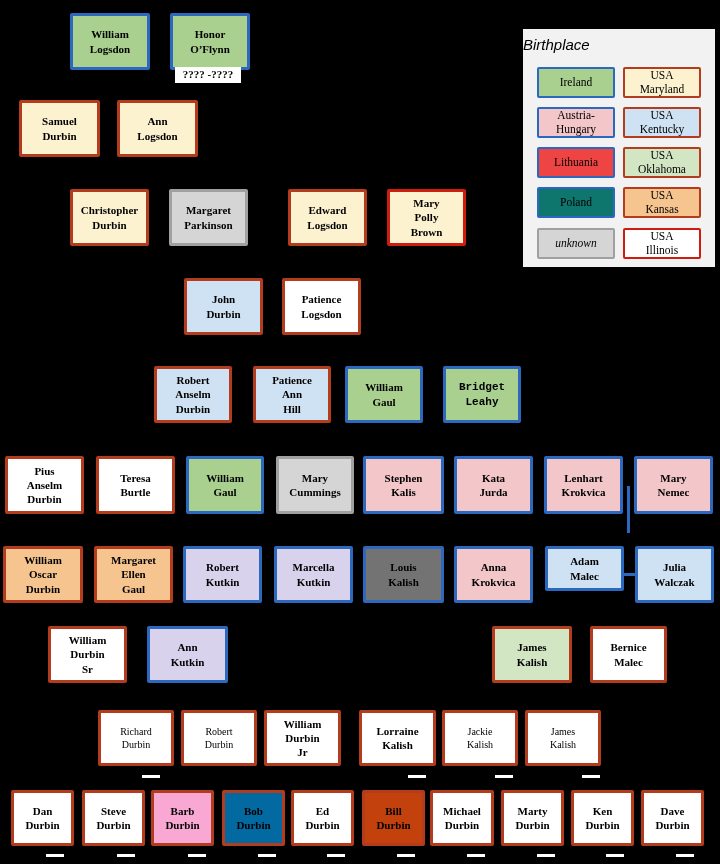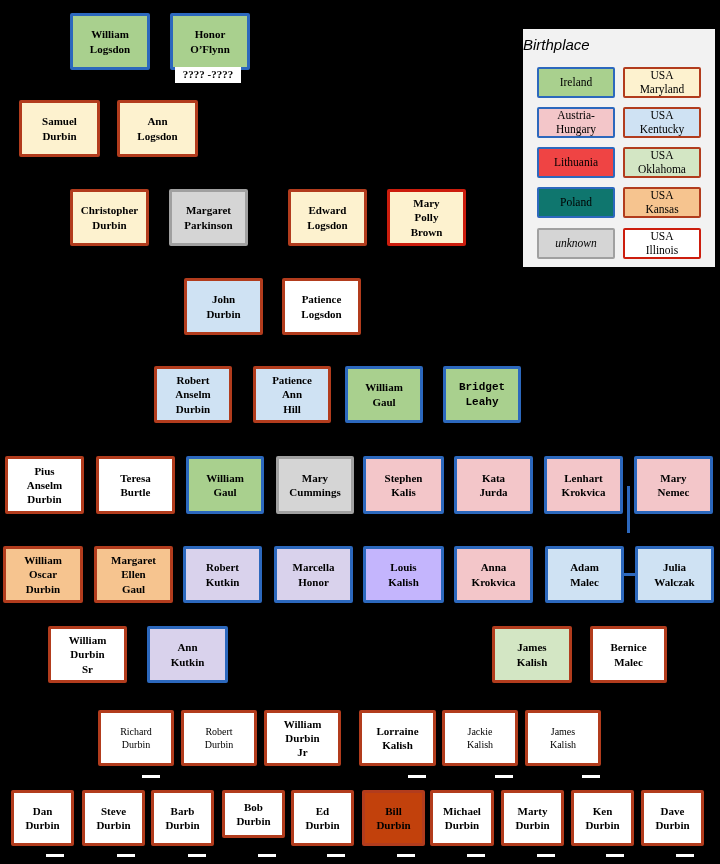--- a/index.html
+++ b/index.html
@@ -96,26 +96,26 @@
 Nemec</div>
       <div class="person" style="left: 3px; top: 546px; width: 80px; height: 57px; background: rgb(246, 196, 143); border-color: rgb(178, 60, 29);">William
 Oscar
 Durbin</div>
       <div class="person" style="left: 94px; top: 546px; width: 79px; height: 57px; background: rgb(246, 196, 143); border-color: rgb(178, 60, 29);">Margaret
 Ellen
 Gaul</div>
       <div class="person" style="left: 183px; top: 546px; width: 79px; height: 57px; background: rgb(217, 210, 236); border-color: rgb(44, 104, 189);">Robert
 Kutkin</div>
       <div class="person" style="left: 274px; top: 546px; width: 79px; height: 57px; background: rgb(217, 210, 236); border-color: rgb(44, 104, 189);">Marcella
-Honor</div>
-      <div class="person" style="left: 363px; top: 546px; width: 81px; height: 57px; background: #c4b5fd; border-color: rgb(44, 104, 189);">Louis
+Kutkin</div>
+      <div class="person" style="left: 363px; top: 546px; width: 81px; height: 57px; background: #737373; border-color: rgb(44, 104, 189);">Louis
 Kalish</div>
       <div class="person" style="left: 454px; top: 546px; width: 79px; height: 57px; background: rgb(243, 198, 201); border-color: rgb(44, 104, 189);">Anna
 Krokvica</div>
-      <div class="person" style="left: 545px; top: 546px; width: 79px; height: 57px; background: rgb(207, 226, 243); border-color: rgb(44, 104, 189);">Adam
+      <div class="person" style="left: 545px; top: 546px; width: 79px; height: 45px; background: rgb(207, 226, 243); border-color: rgb(44, 104, 189);">Adam
 Malec</div>
       <div class="person" style="left: 635px; top: 546px; width: 79px; height: 57px; background: rgb(207, 226, 243); border-color: rgb(44, 104, 189);">Julia
 Walczak</div>
       <div class="person" style="left: 48px; top: 626px; width: 79px; height: 57px; background: rgb(255, 255, 255); border-color: rgb(178, 60, 29);">William
 Durbin
 Sr</div>
       <div class="person" style="left: 147px; top: 626px; width: 81px; height: 57px; background: rgb(217, 210, 236); border-color: rgb(44, 104, 189);">Ann
 Kutkin</div>
       <div class="person" style="left: 492px; top: 626px; width: 80px; height: 57px; background: rgb(211, 230, 196); border-color: rgb(178, 60, 29);">James
 Kalish</div>
@@ -131,23 +131,23 @@
       <div class="person" style="left: 359px; top: 710px; width: 77px; height: 56px; background: rgb(255, 255, 255); border-color: rgb(178, 60, 29);">Lorraine
 Kalish</div>
       <div class="person regular" style="left: 442px; top: 710px; width: 76px; height: 56px; background: rgb(255, 255, 255); border-color: rgb(178, 60, 29);">Jackie
 Kalish</div>
       <div class="person regular" style="left: 525px; top: 710px; width: 76px; height: 56px; background: rgb(255, 255, 255); border-color: rgb(178, 60, 29);">James
 Kalish</div>
       <div class="person" style="left: 11px; top: 790px; width: 63px; height: 56px; background: rgb(255, 255, 255); border-color: rgb(178, 60, 29);">Dan
 Durbin</div>
       <div class="person" style="left: 82px; top: 790px; width: 63px; height: 56px; background: rgb(255, 255, 255); border-color: rgb(178, 60, 29);">Steve
 Durbin</div>
-      <div class="person" style="left: 151px; top: 790px; width: 63px; height: 56px; background: #ffffff; border-color: rgb(178, 60, 29);">Barb
+      <div class="person" style="left: 151px; top: 790px; width: 63px; height: 56px; background: #f9a8d4; border-color: rgb(178, 60, 29);">Barb
 Durbin</div>
-      <div class="person" style="left: 222px; top: 790px; width: 63px; height: 48px; background: #ffffff; border-color: rgb(178, 60, 29);">Bob
+      <div class="person" style="left: 222px; top: 790px; width: 63px; height: 56px; background: #0369a1; border-color: rgb(178, 60, 29);">Bob
 Durbin</div>
       <div class="person" style="left: 291px; top: 790px; width: 63px; height: 56px; background: rgb(255, 255, 255); border-color: rgb(178, 60, 29);">Ed
 Durbin</div>
       <div class="person" style="left: 362px; top: 790px; width: 63px; height: 56px; background: #c2410c; border-color: rgb(178, 60, 29);">Bill
 Durbin</div>
       <div class="person" style="left: 430px; top: 790px; width: 64px; height: 56px; background: rgb(255, 255, 255); border-color: rgb(178, 60, 29);">Michael
 Durbin</div>
       <div class="person" style="left: 501px; top: 790px; width: 63px; height: 56px; background: rgb(255, 255, 255); border-color: rgb(178, 60, 29);">Marty
 Durbin</div>
       <div class="person" style="left: 571px; top: 790px; width: 63px; height: 56px; background: rgb(255, 255, 255); border-color: rgb(178, 60, 29);">Ken

